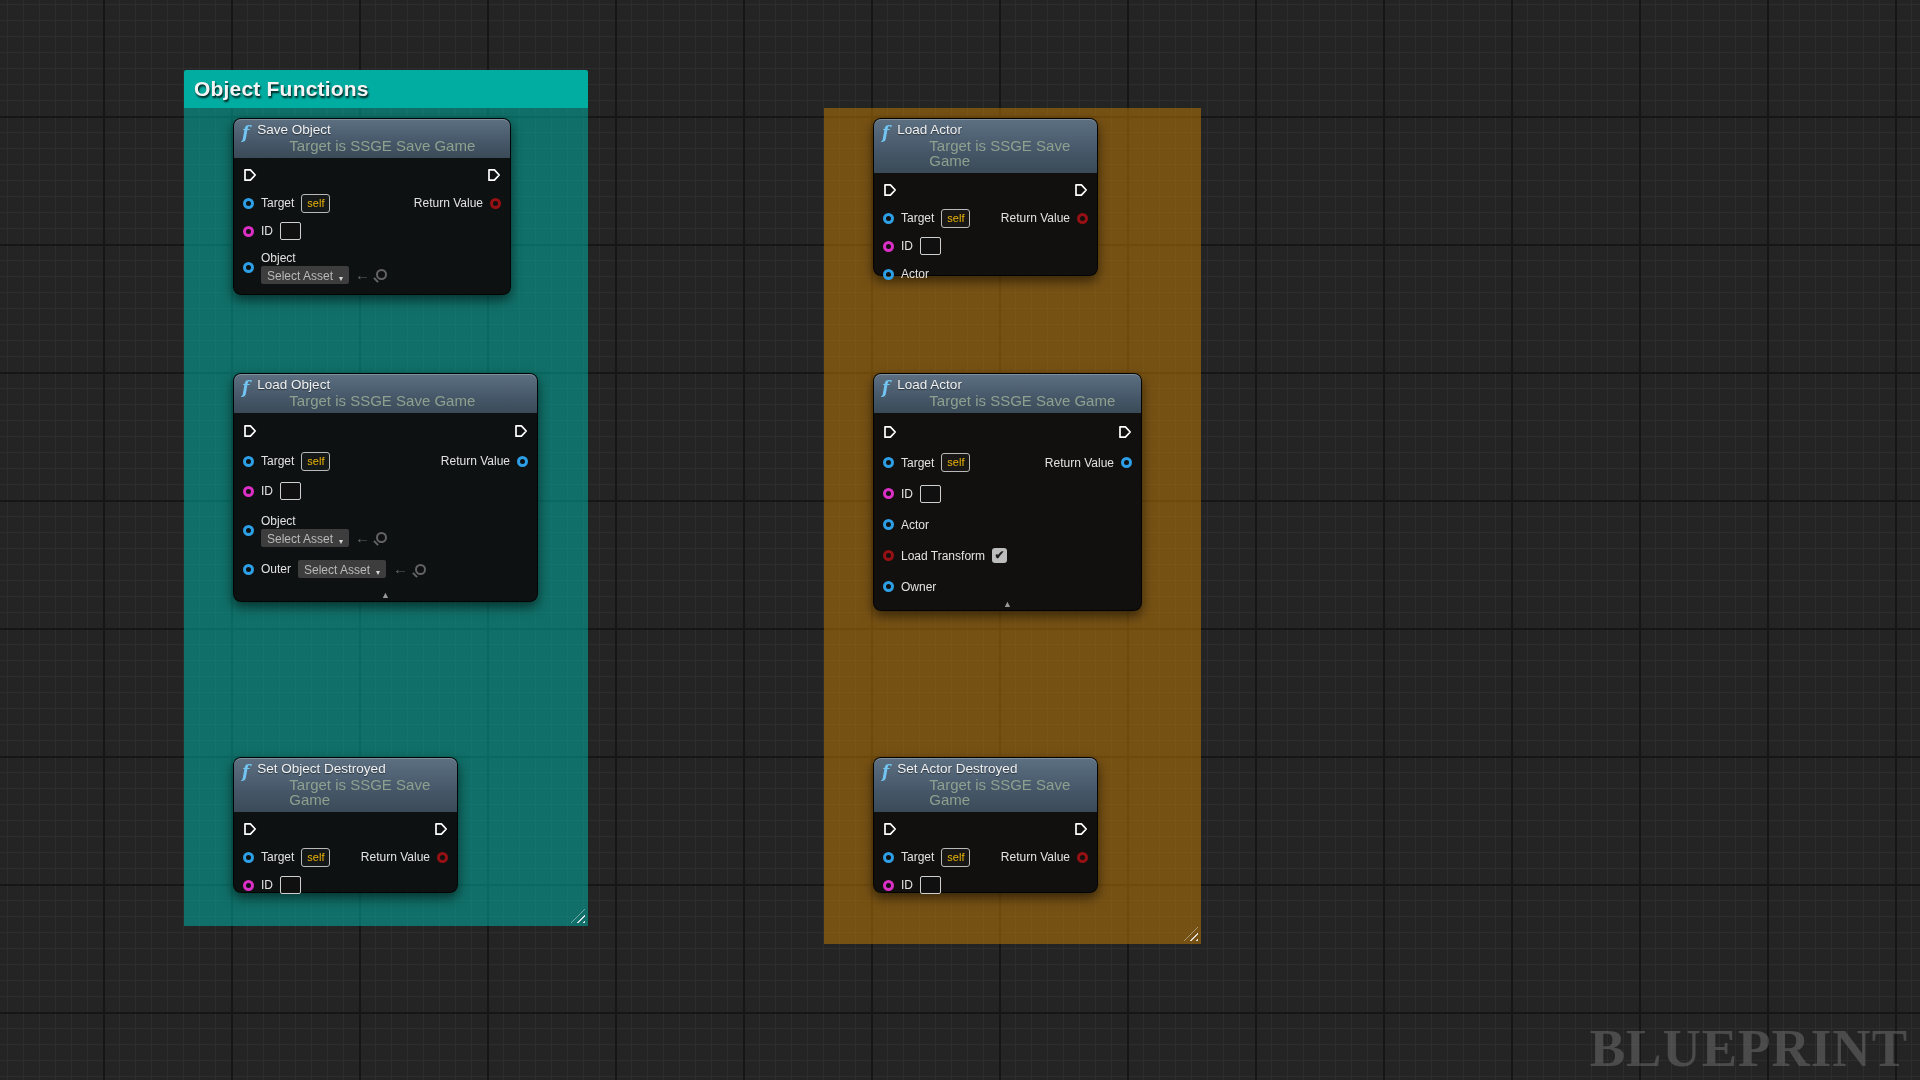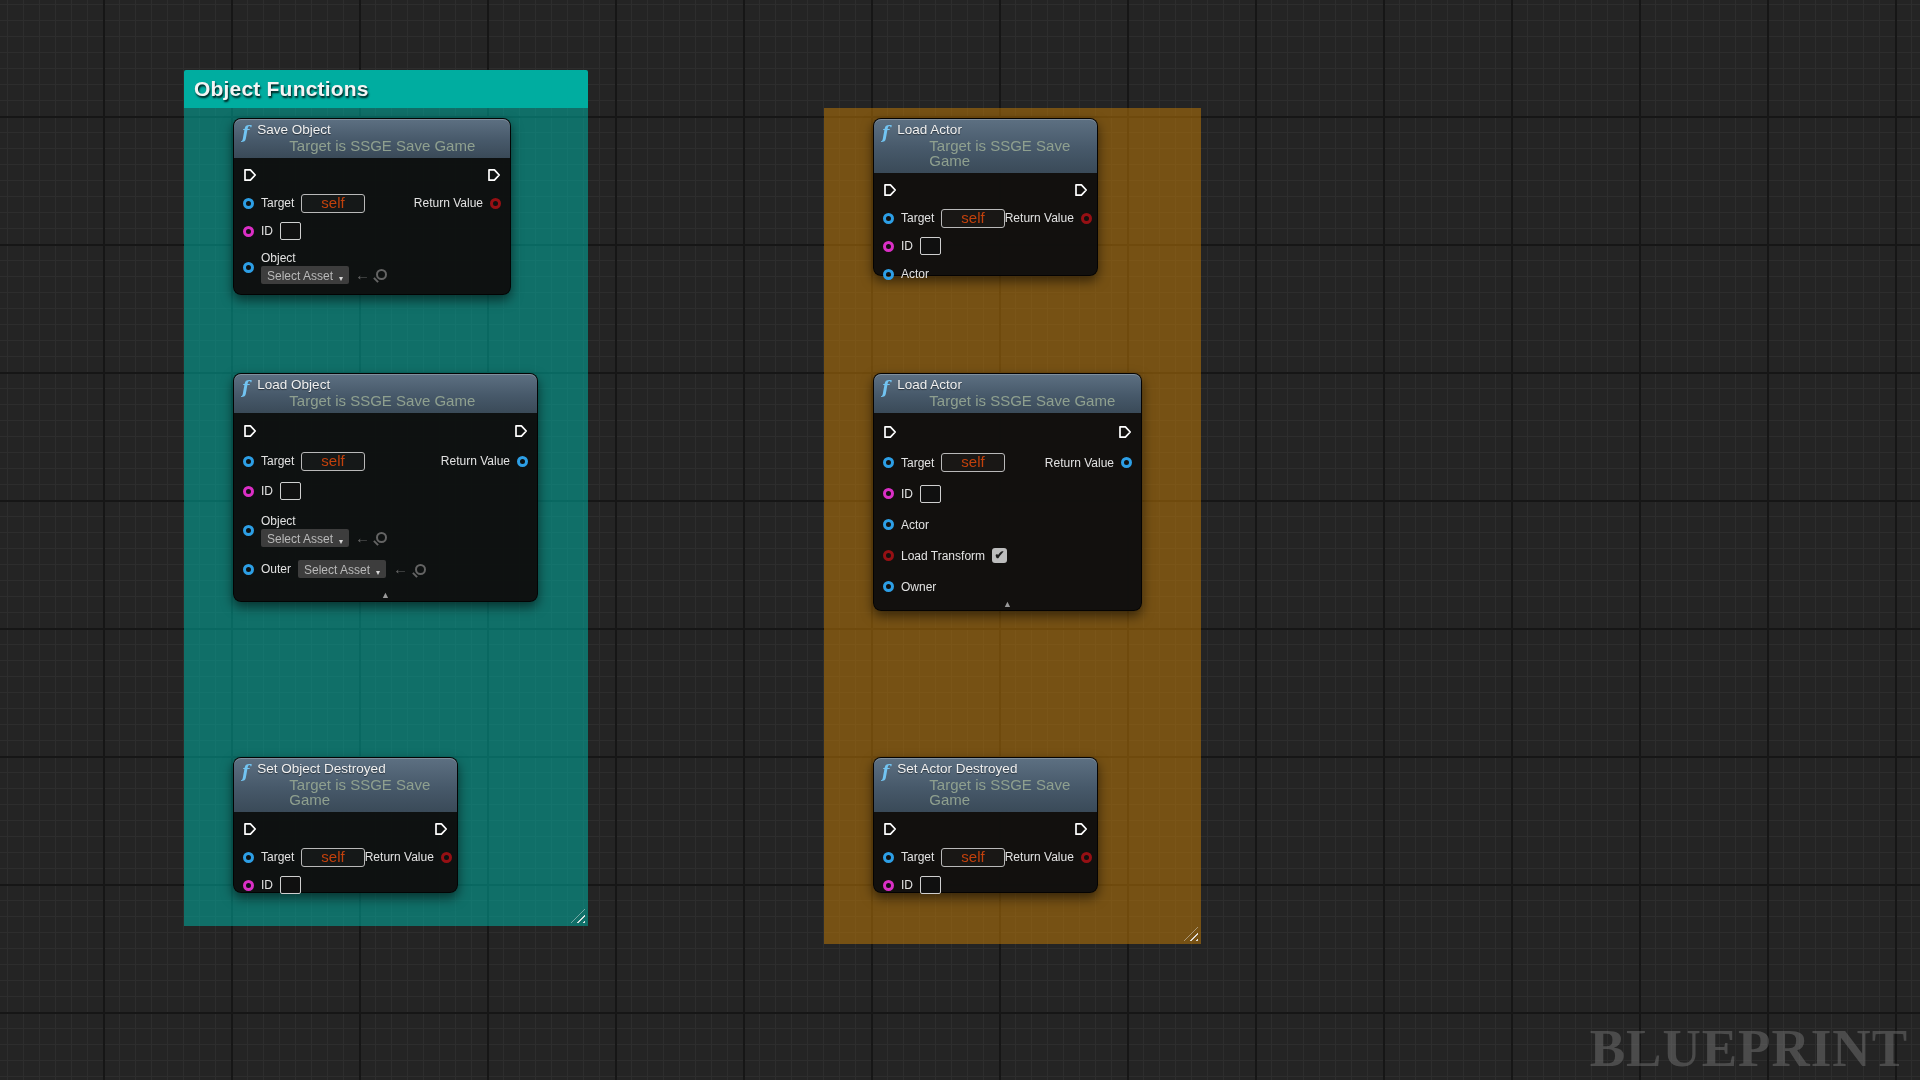--- a/index.html
+++ b/index.html
@@ -78,22 +78,22 @@
   .n-load-object .pin-row.dbl{min-height:48px;}
 
   .pin{display:flex;align-items:center;gap:7px;}
   .pin-label{font-size:12px;color:#e2e2e2;white-space:nowrap;}
   .pin-circle{width:11px;height:11px;border-radius:50%;border:3px solid;box-sizing:border-box;
     flex:0 0 auto;}
   .pcol{display:flex;flex-direction:column;gap:1px;}
   .wrow{display:flex;align-items:center;gap:6px;}
 
   .selfbox{
-    font-size:15px;color:#c2410c;border:1px solid #b9b9b9;border-radius:3px;
-    padding:0 19px;height:17px;line-height:16px;background:rgba(255,255,255,0.03);
+    font-size:11px;color:#eab308;border:1px solid #b9b9b9;border-radius:3px;
+    padding:0 5px;height:17px;line-height:16px;background:rgba(255,255,255,0.03);
   }
   .idbox{
     width:19px;height:16px;border:1px solid #cfcfcf;border-radius:2px;
     background:#101010;display:inline-block;
   }
   .sa-chip{
     display:inline-flex;align-items:flex-end;gap:6px;
     background:#3d3d3d;border-radius:2px;padding:1px 6px;height:16px;
     font-size:12px;color:#b9b9b9;cursor:pointer;
   }

